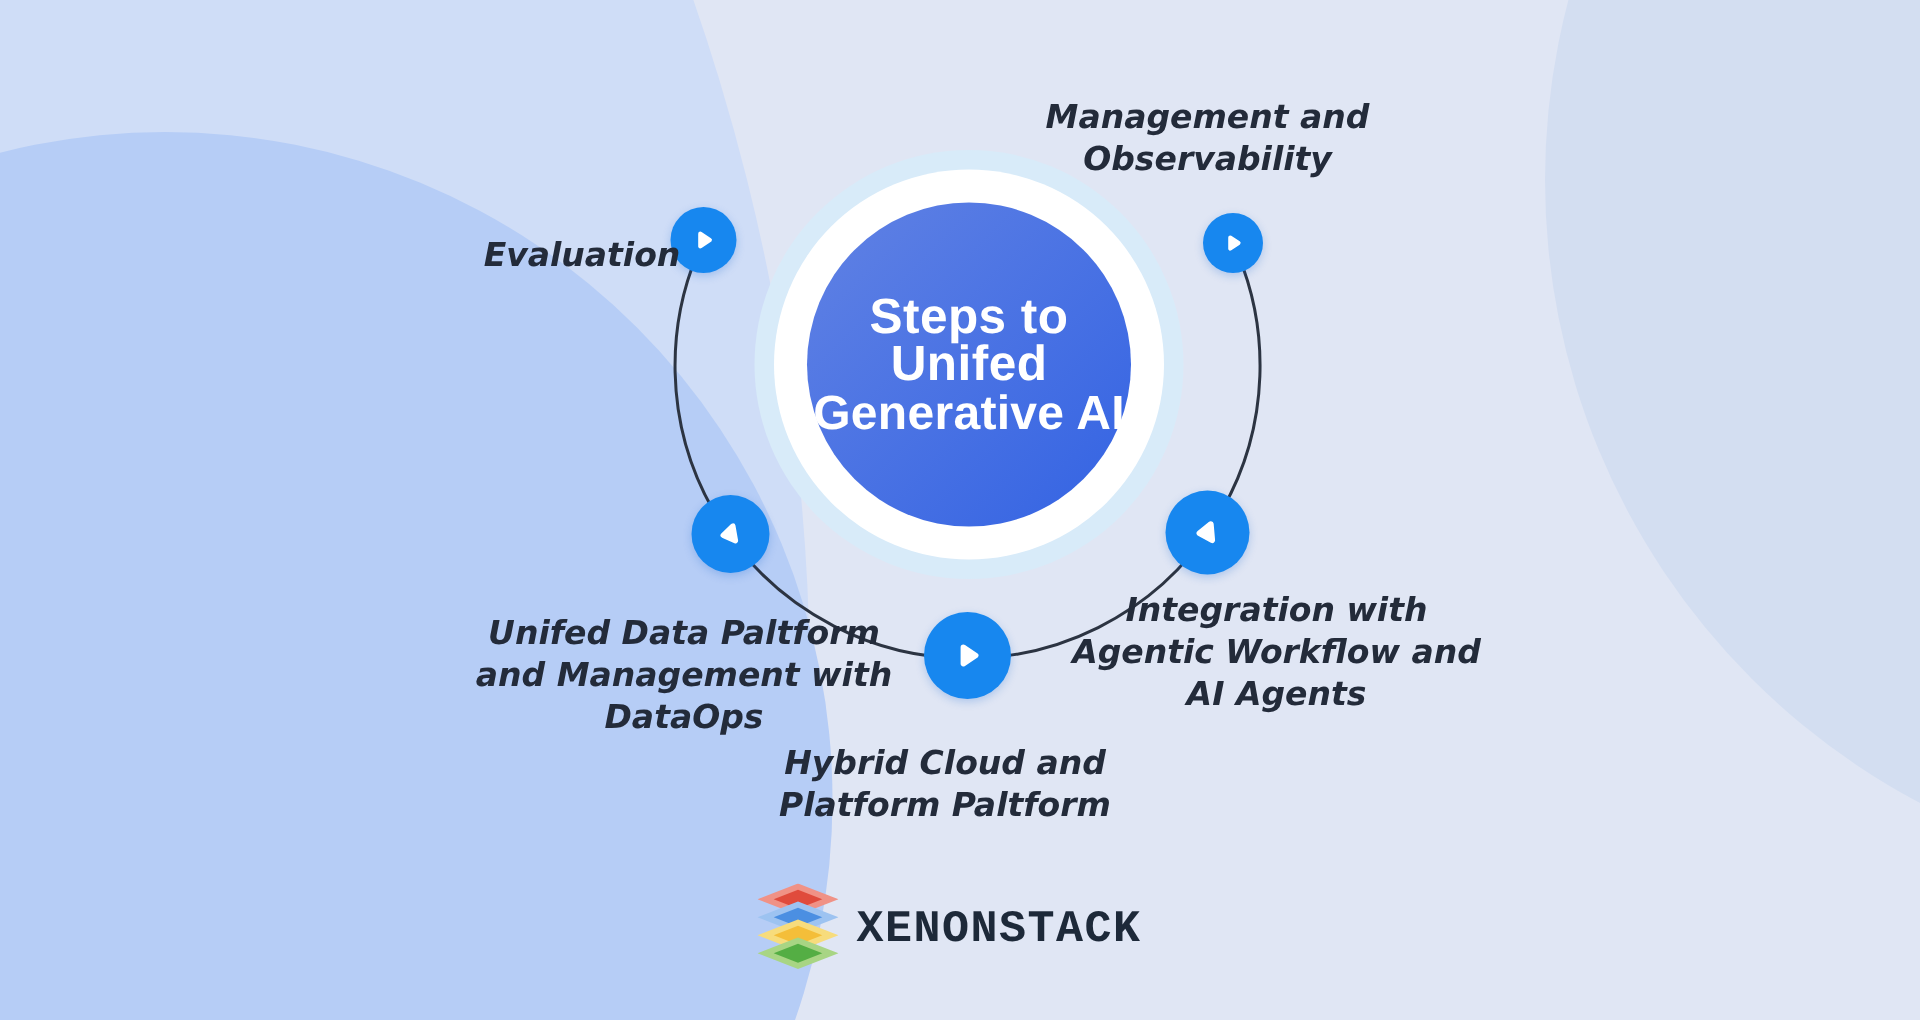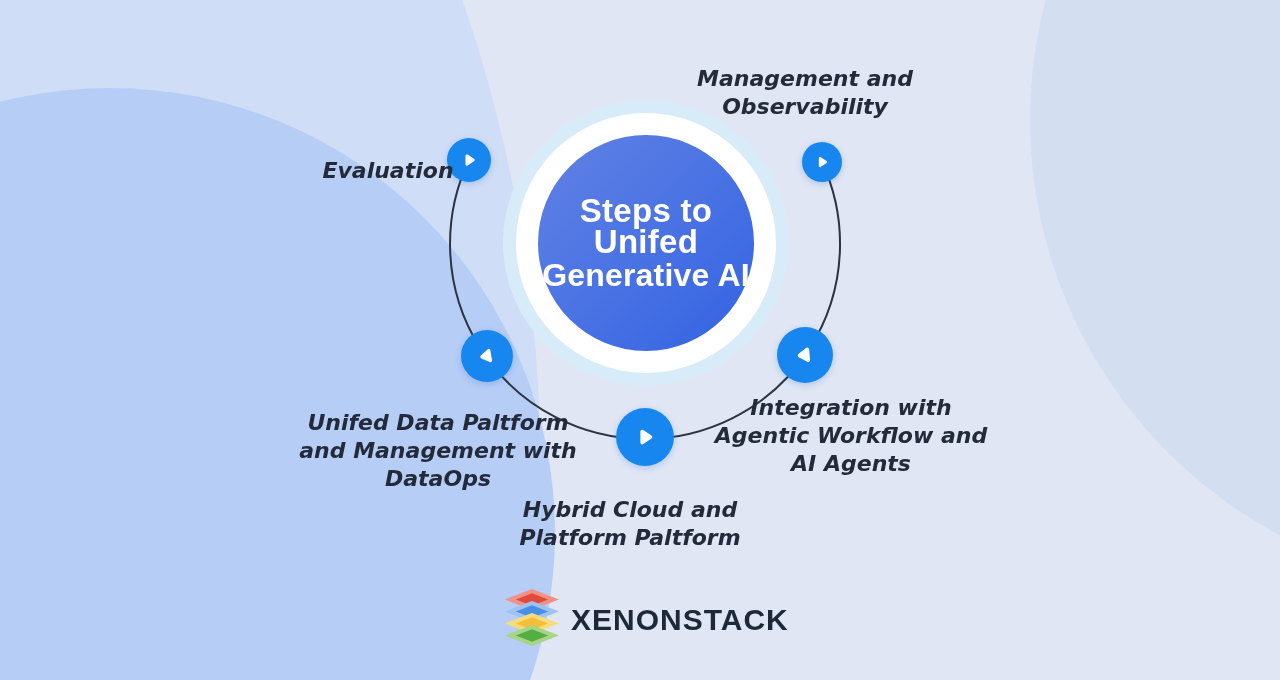--- a/index.html
+++ b/index.html
@@ -37,25 +37,25 @@
   #node-4{left:777px;top:327px;width:56px;height:56px;}
   #node-4 svg{transform:rotate(-5deg);}
   #node-5{left:616px;top:408px;width:58px;height:58px;}
 
   .hand-label{position:absolute;transform:translate(-50%,-50%);
     font-family:"DejaVu Sans",sans-serif;font-style:italic;font-weight:600;
     color:var(--label_ink,#232b3a);font-size:22px;line-height:28px;text-align:center;}
   .hand-label span{display:block;white-space:nowrap;}
   #label-access{left:388px;top:171px;}
   #label-evaluation{left:805px;top:93px;}
-  #label-unified{left:438px;top:451px;}
+  #label-unified{left:456px;top:451px;}
   #label-integration{left:851px;top:436px;}
   #label-hybrid{left:630px;top:524px;}
 
-  #brand{position:absolute;left:505px;top:589px;display:flex;align-items:center;gap:12px;}
+  #brand{position:absolute;left:505px;top:589px;display:flex;align-items:center;gap:12px;font-family:Liberation Mono, monospace;}
   #brand-name{font-size:30px;font-weight:700;color:var(--brand_navy,#1d2939);
     letter-spacing:1px;line-height:58px;}
 </style>
 </head>
 <body>
 
 <div id="stage">
 
   <div class="blob" id="blob-light"></div>
   <div class="blob" id="blob-periwinkle"></div>

